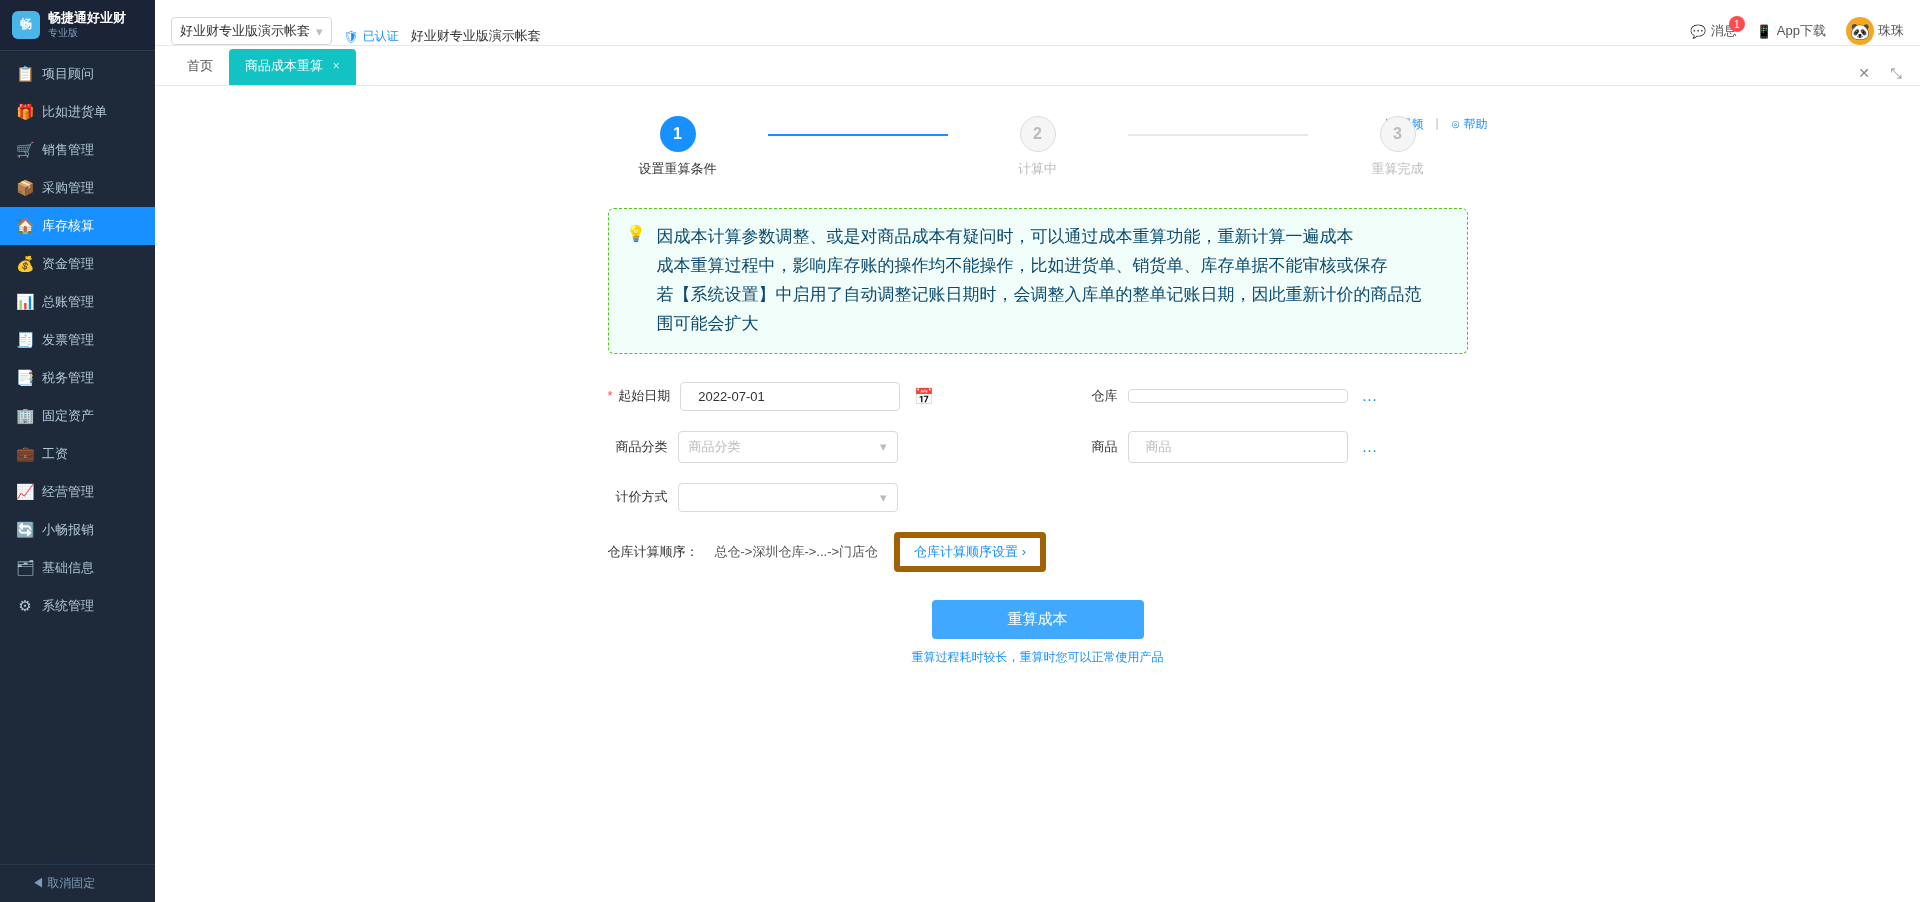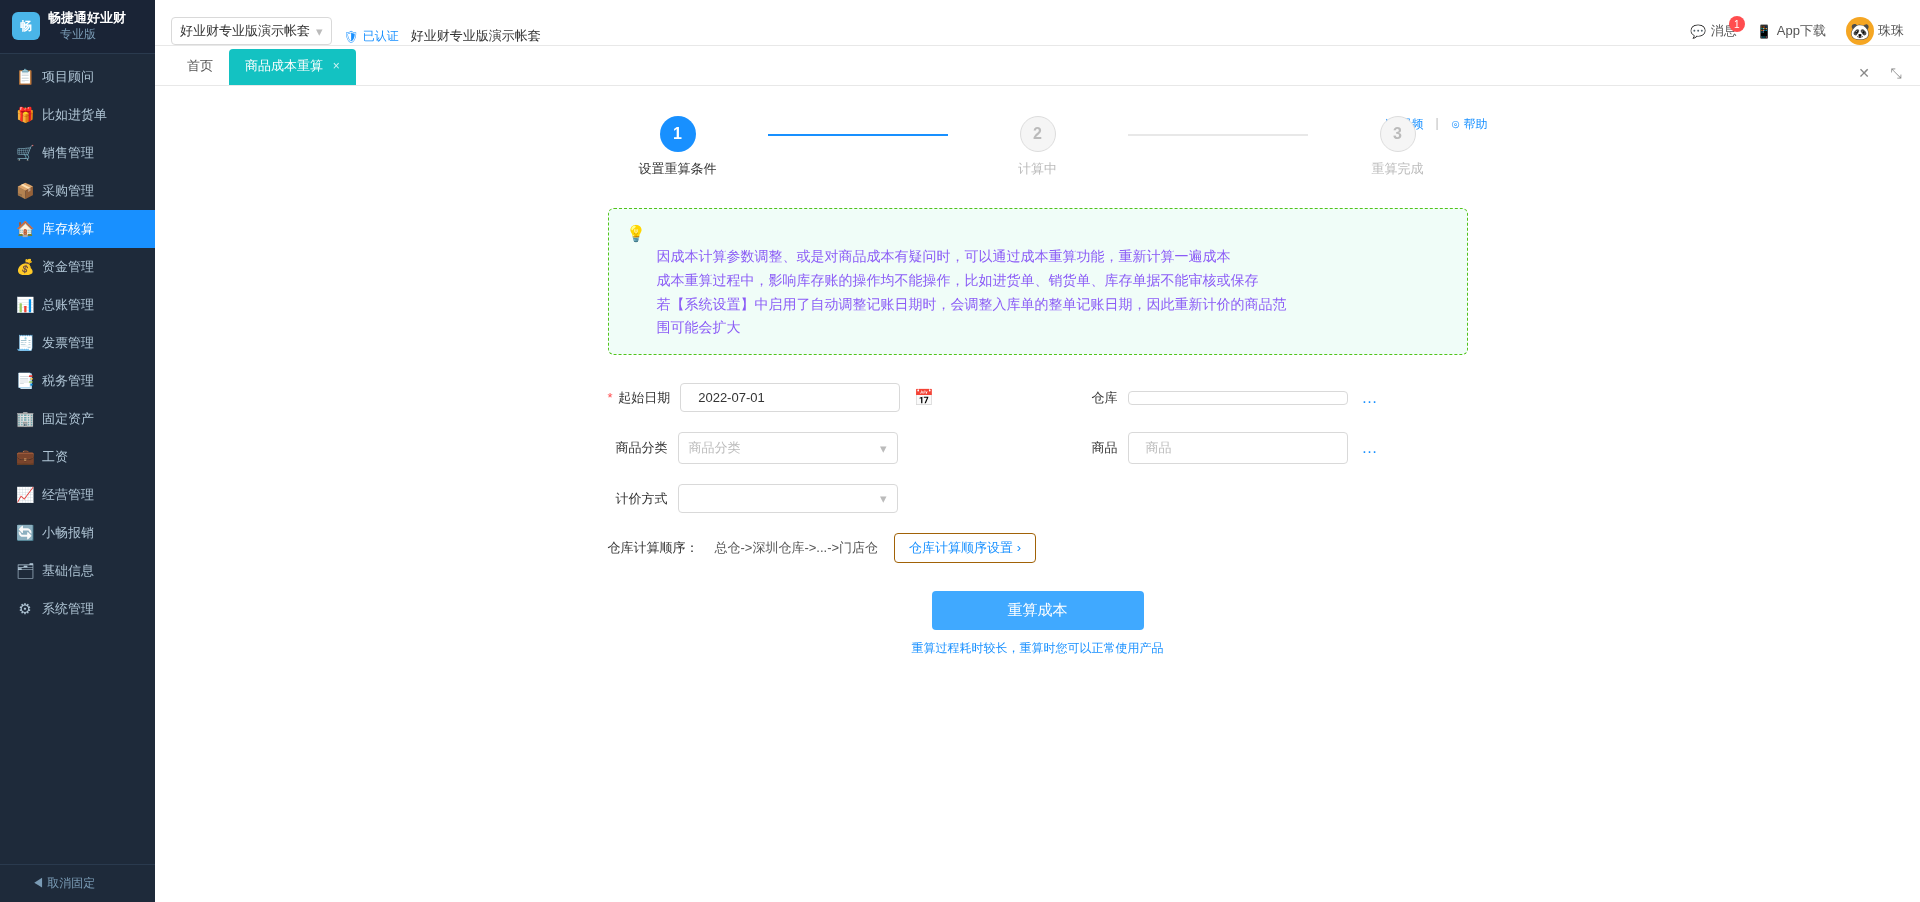--- a/index.html
+++ b/index.html
@@ -32,22 +32,21 @@
       color: white; font-size: 12px; font-weight: bold;
     }
     .sidebar-title {
       color: #ffffff;
       font-size: 13px;
       font-weight: bold;
       line-height: 1.2;
     }
     .sidebar-subtitle {
       color: #7a9bb5;
-      font-size: 12px;
-      margin-left: 12px;
+      font-size: 10px;
     }
     .sidebar-nav {
       flex: 1;
       overflow-y: auto;
       padding: 4px 0;
     }
     .sidebar-nav::-webkit-scrollbar { width: 4px; }
     .sidebar-nav::-webkit-scrollbar-thumb { background: #2a3a4e; }
     .nav-item {
       display: flex;
@@ -274,24 +273,23 @@
       display: flex;
       gap: 10px;
       align-items: flex-start;
     }
     .notice-icon {
       color: #faad14;
       font-size: 16px;
       margin-top: 1px;
     }
     .notice-text {
-      font-size: 14px;
-      color: #8b5cf6;
+      font-size: 17px;
+      color: #0c4a6e;
       line-height: 1.7;
-      margin-top: 22px;
     }
 
     
     .form-area {
       max-width: 860px;
       margin-left: auto;
       margin-right: auto;
     }
     .form-row {
       display: flex;
@@ -359,21 +357,21 @@
     .warehouse-row {
       display: flex;
       align-items: center;
       gap: 16px;
       margin-bottom: 28px;
     }
     .warehouse-label { font-size: 13px; color: #333; }
     .warehouse-value { font-size: 13px; color: #555; }
     .warehouse-btn {
       background: #fff;
-      border: 1px solid #a16207;
+      border: 6px solid #a16207;
       border-radius: 4px;
       color: #1890ff;
       padding: 5px 14px;
       font-size: 13px;
       cursor: pointer;
       display: flex;
       align-items: center;
       gap: 4px;
     }
 

